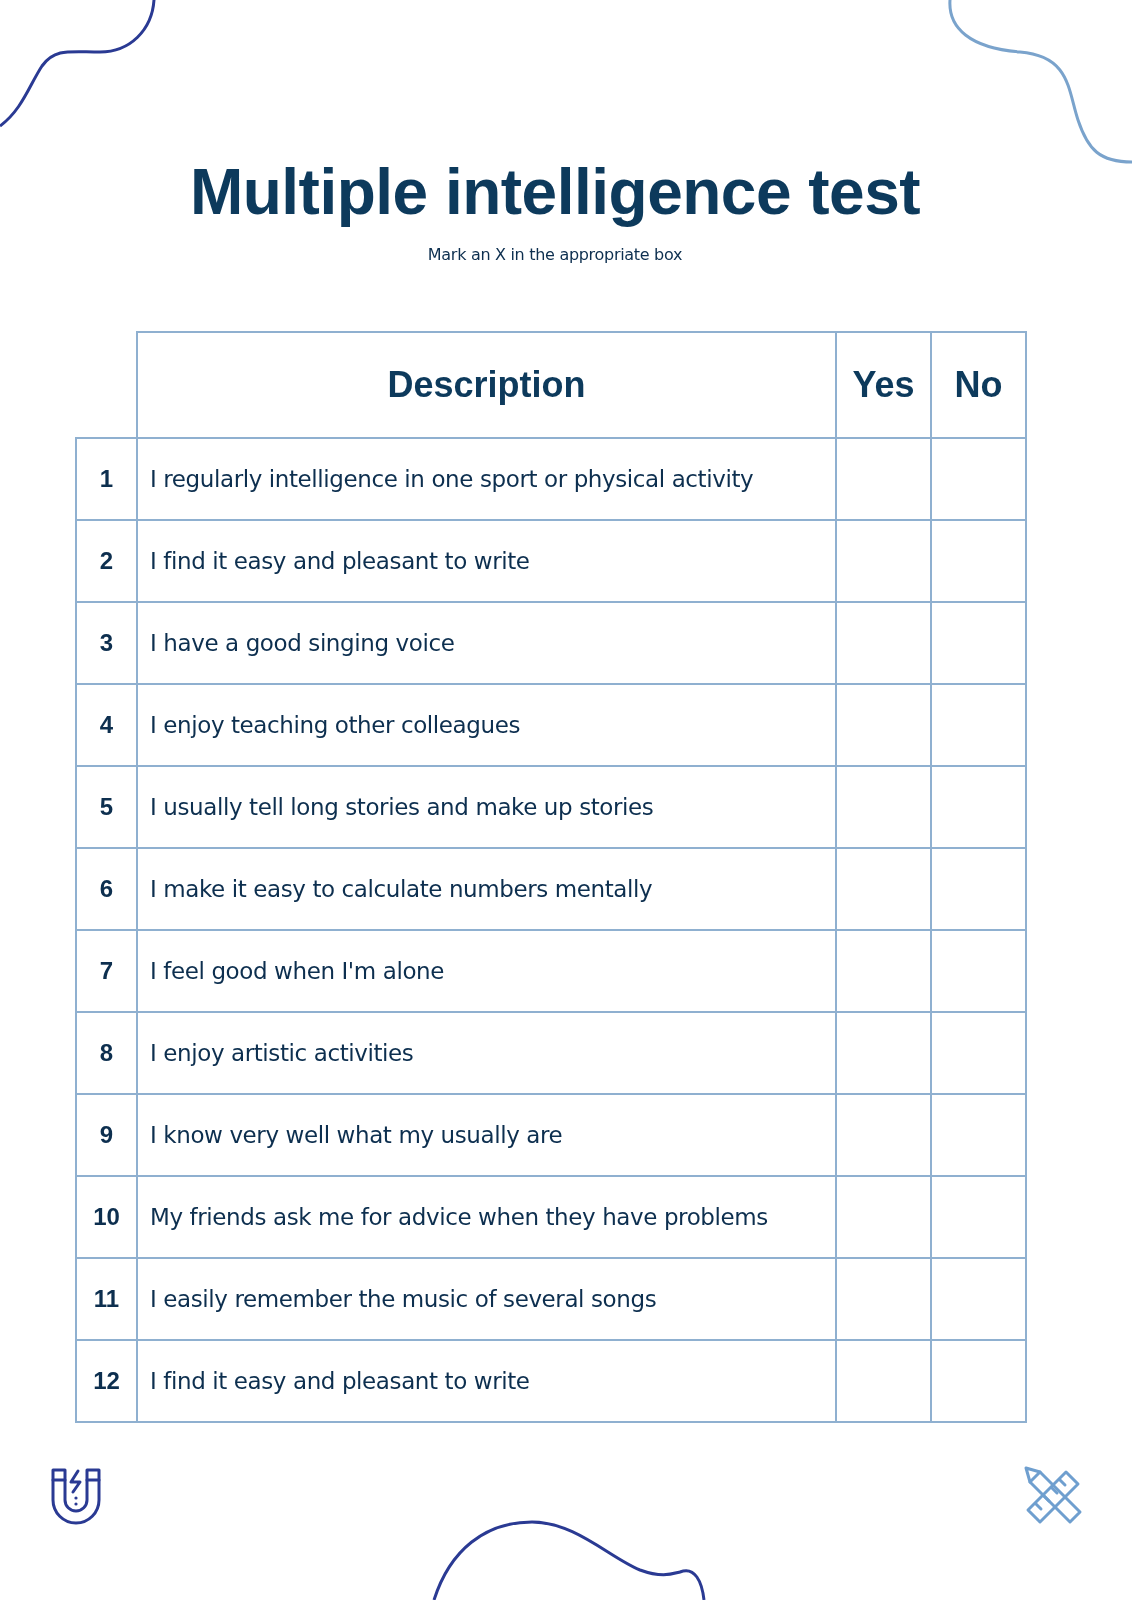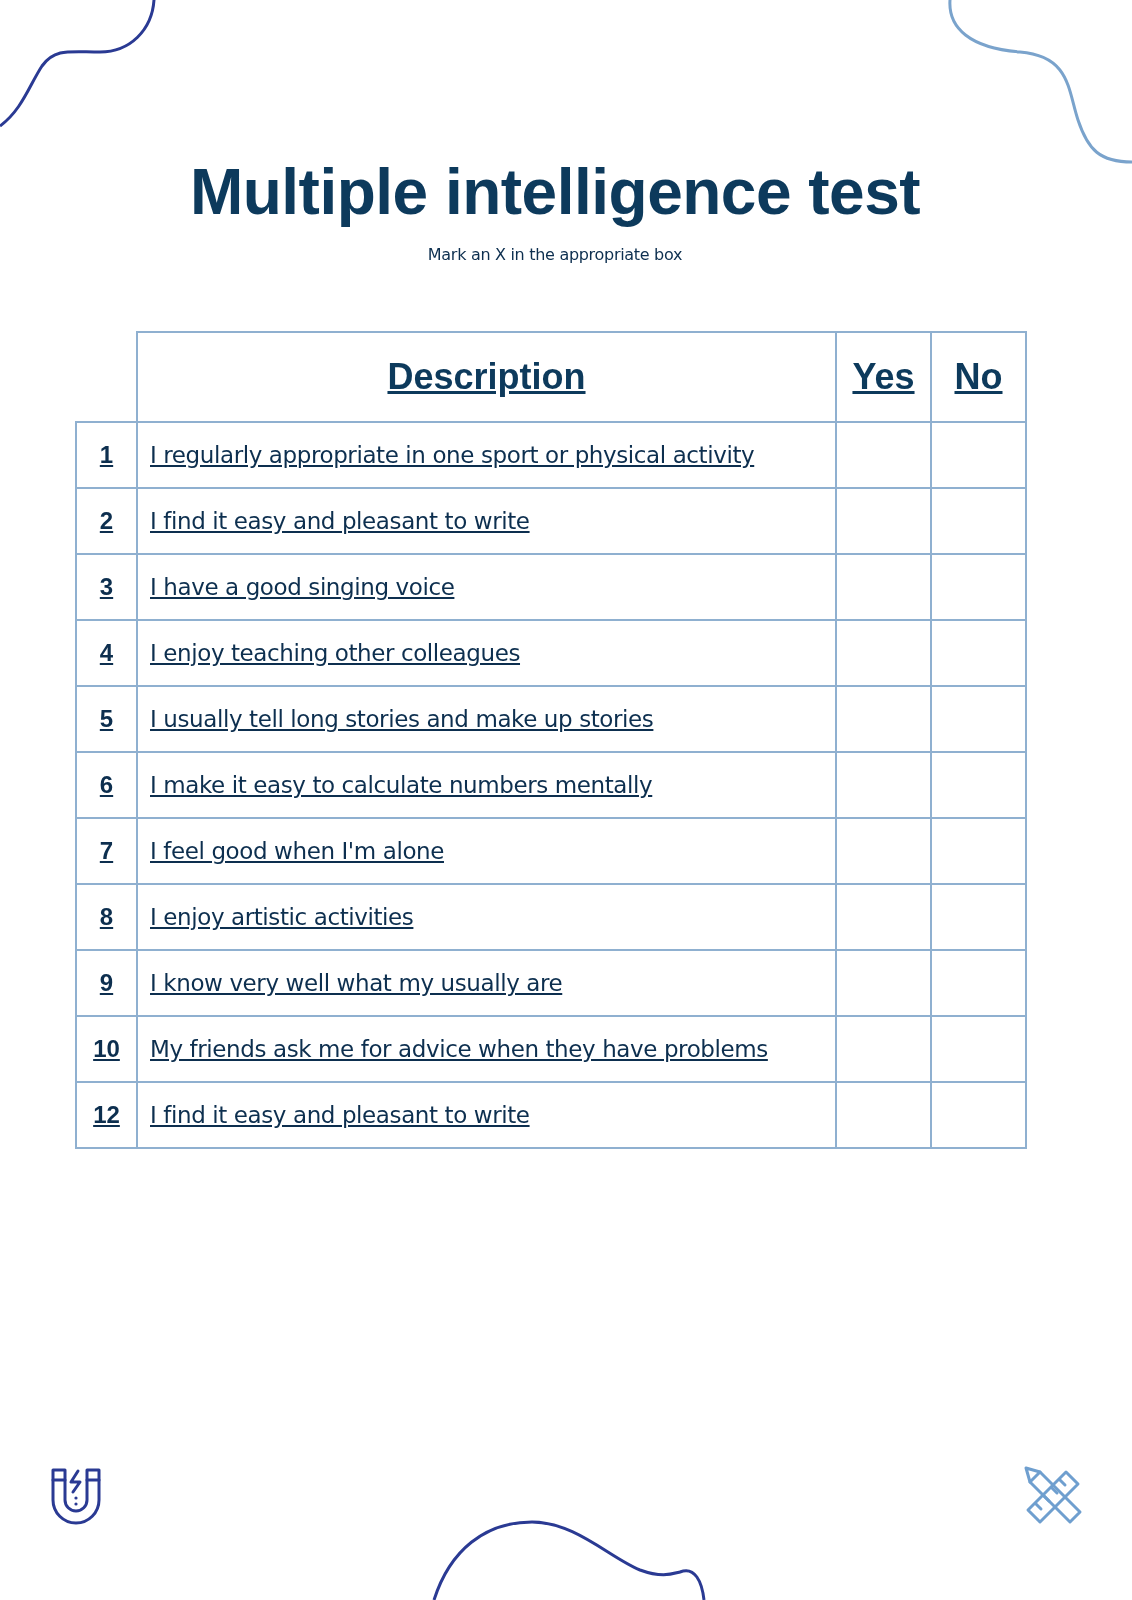--- a/index.html
+++ b/index.html
@@ -15,21 +15,21 @@
     }
     .subtitle {
       position: absolute; left: 0; top: 245px; width: 1110px; text-align: center;
       font-size: 16px; color: #0d2f4f; font-family: "DejaVu Sans", sans-serif; font-weight: normal;
       letter-spacing: -0.3px;
     }
     .tbl {
       position: absolute; left: 75px; top: 331px; border-collapse: collapse;
       table-layout: fixed;
     }
-    .tbl td, .tbl th { border: 2px solid #8fb0d0; padding: 0; text-decoration: underline; }
+    .tbl td, .tbl th { border: 2px solid #8fb0d0; padding: 8px; }
     .tbl th.blank { border: none; border-bottom: 2px solid #8fb0d0; border-right: 2px solid #8fb0d0; }
     .tbl th {
       height: 88px; font-size: 36px; font-weight: bold; color: #0d3a5c;
       text-align: center; vertical-align: middle;
     }
     .tbl td { height: 64px; vertical-align: middle; }
     .col-num { width: 61px; }
     .col-desc { width: 699px; }
     .col-yes { width: 95px; }
     .col-no { width: 95px; }
@@ -69,21 +69,21 @@
     <tr>
       <th class="blank"></th>
       <th>Description</th>
       <th>Yes</th>
       <th>No</th>
     </tr>
   </thead>
   <tbody>
     <tr>
       <td class="num">1</td>
-      <td class="desc">I regularly appropriate in one sport or physical activity</td>
+      <td class="desc">I regularly intelligence in one sport or physical activity</td>
       <td class="box"></td>
       <td class="box"></td>
     </tr>
     <tr>
       <td class="num">2</td>
       <td class="desc">I find it easy and pleasant to write</td>
       <td class="box"></td>
       <td class="box"></td>
     </tr>
     <tr>
@@ -128,20 +128,26 @@
       <td class="box"></td>
       <td class="box"></td>
     </tr>
     <tr>
       <td class="num">10</td>
       <td class="desc">My friends ask me for advice when they have problems</td>
       <td class="box"></td>
       <td class="box"></td>
     </tr>
     <tr>
+      <td class="num">11</td>
+      <td class="desc">I easily remember the music of several songs</td>
+      <td class="box"></td>
+      <td class="box"></td>
+    </tr>
+    <tr>
       <td class="num">12</td>
       <td class="desc">I find it easy and pleasant to write</td>
       <td class="box"></td>
       <td class="box"></td>
     </tr>
   </tbody>
 </table>
 
 <svg class="deco" style="left:50px;top:1468px" width="52" height="58" viewBox="0 0 52 58">
   <g fill="none" stroke="#2a3a93" stroke-width="3" stroke-linejoin="round" stroke-linecap="round">

